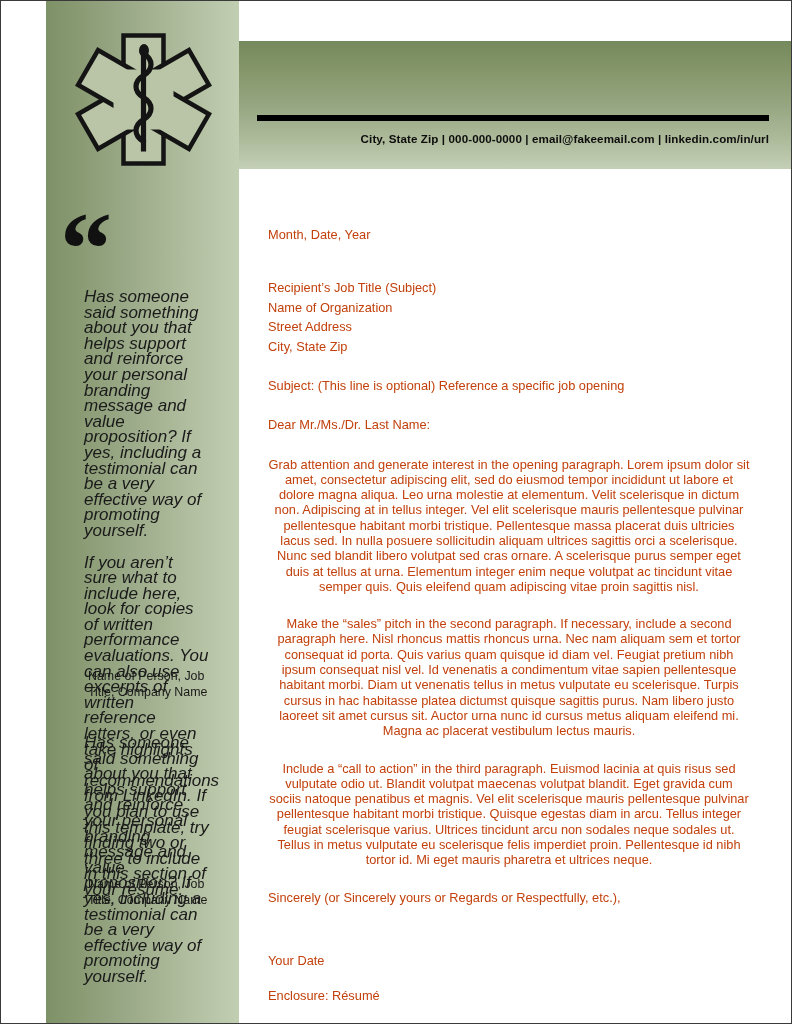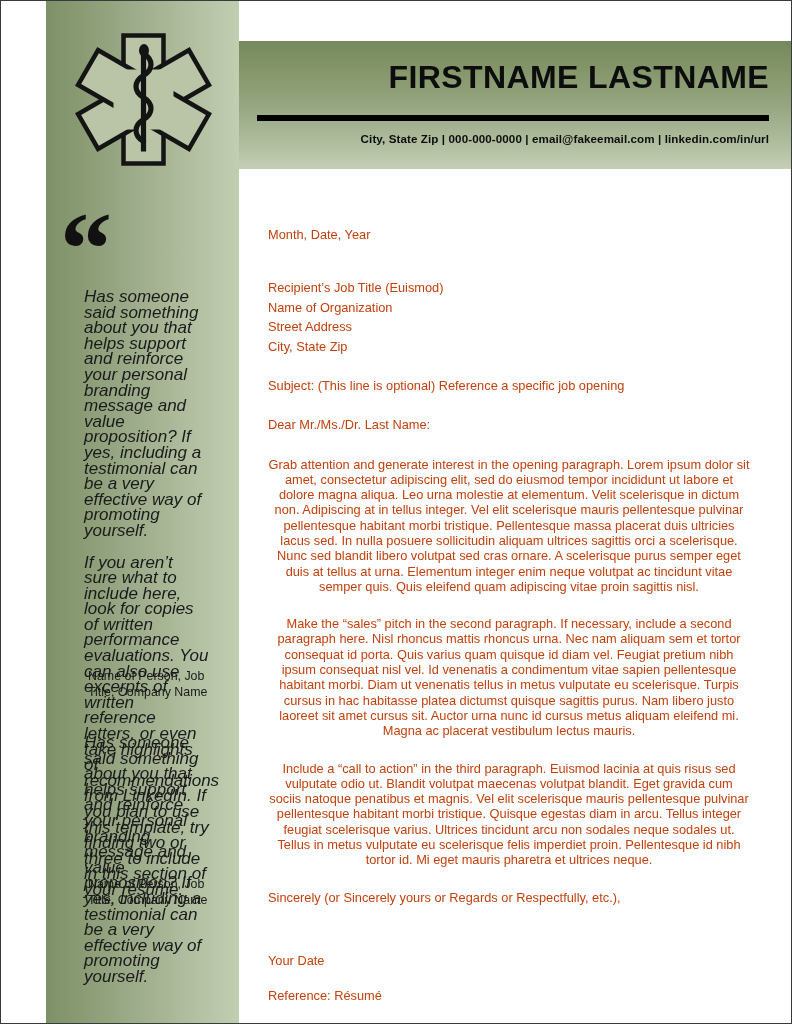--- a/index.html
+++ b/index.html
@@ -213,33 +213,32 @@
 
     <div class="testimonial-block" id="testimonial-2">
       <p class="testimonial-text">Has someone said something about you that helps support and reinforce your personal branding message and value proposition? If yes, including a testimonial can be a very effective way of promoting yourself.</p>
     </div>
     <div class="testimonial-block" id="testimonial-2-attr">
       <p class="attribution">Name of Person, Job Title, Company Name</p>
     </div>
   </aside>
 
   <header id="header-band">
-    <div id="header-name">FIRSTNAME LASTNAME</div>
     <div id="header-rule"></div>
     <div id="header-contact">City, State Zip  |  000-000-0000 | email@fakeemail.com | linkedin.com/in/url</div>
   </header>
 
   <main id="letter">
 
     <p class="ltr-line">Month, Date, Year</p>
 
     <div class="gap-30"></div>
 
     <div id="recipient-block">
-      <p class="ltr-line">Recipient’s Job Title (Euismod)</p>
+      <p class="ltr-line">Recipient’s Job Title (Subject)</p>
       <p class="ltr-line">Name of Organization</p>
       <p class="ltr-line">Street Address</p>
       <p class="ltr-line">City, State Zip</p>
     </div>
 
     <div class="gap-16"></div>
 
     <p class="ltr-line">Subject: (This line is optional) Reference a specific job opening</p>
 
     <div class="gap-16"></div>
@@ -262,16 +261,16 @@
 
     <p class="ltr-line">Sincerely (or Sincerely yours or Regards or Respectfully, etc.),</p>
 
     <div class="gap-28"></div>
     <div class="gap-12"></div>
 
     <p class="ltr-line">Your Date</p>
 
     <div class="gap-12"></div>
 
-    <p class="ltr-line">Reference: Résumé</p>
+    <p class="ltr-line">Enclosure: Résumé</p>
   </main>
 
 </div>
 
 </body></html>

